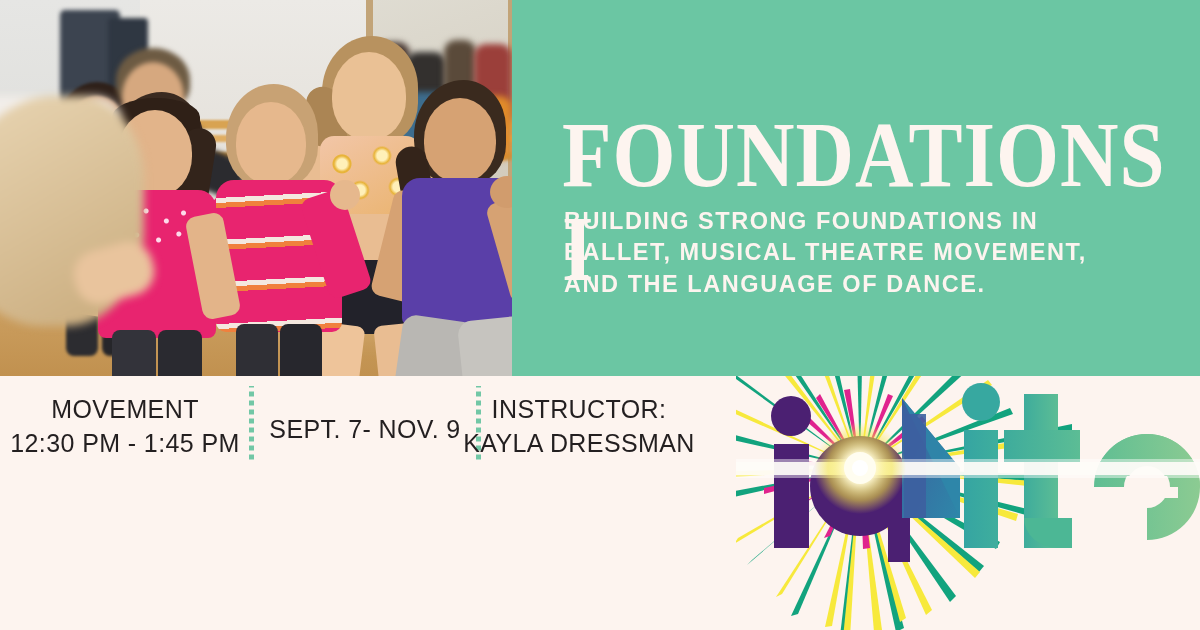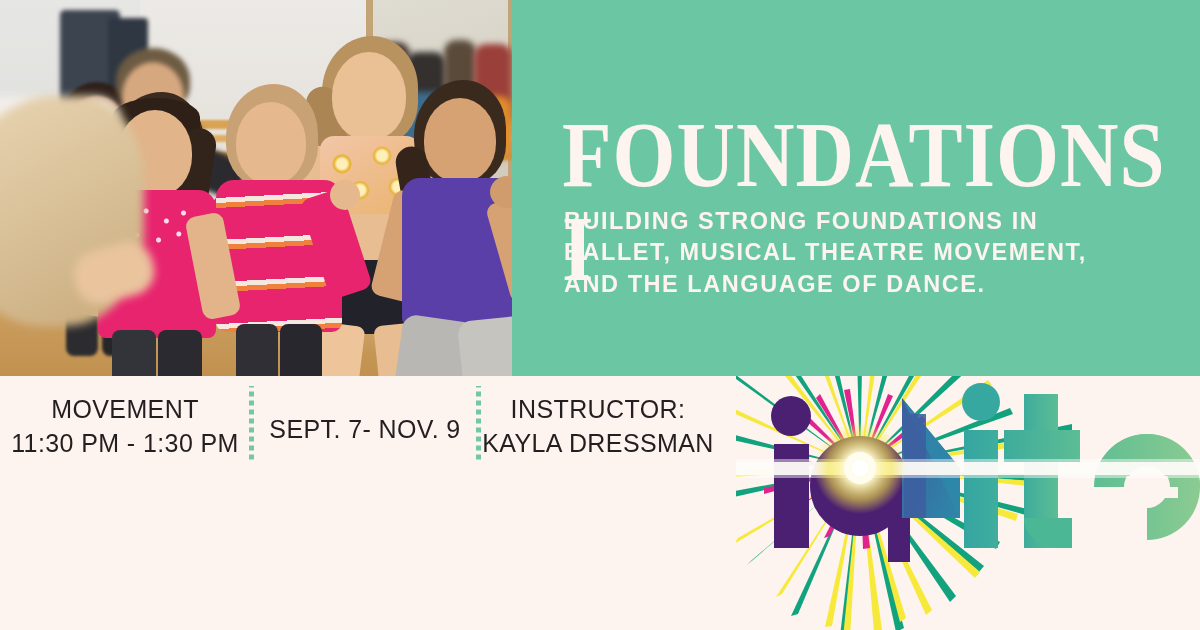--- a/index.html
+++ b/index.html
@@ -152,21 +152,21 @@
 
   
   .bottom{position:absolute;left:0;top:376px;width:1200px;height:254px;background:#FDF4EF;}
   .info{
     position:absolute;text-align:center;color:#231f20;
     font-family:"Liberation Sans", sans-serif;font-weight:400;
     font-size:25px;line-height:1.36;letter-spacing:.4px;white-space:nowrap;
   }
   .info-days{left:0;top:16px;width:250px;}
   .info-dates{left:252px;top:36px;width:226px;}
-  .info-instr{left:475px;top:16px;width:246px;text-align:center;}
+  .info-instr{left:456px;top:16px;width:246px;text-align:center;}
   .divider{position:absolute;top:10px;width:5px;height:74px;
     background-image:linear-gradient(#72c7a6 58%, rgba(0,0,0,0) 0%);
     background-position:left;background-size:5px 9px;background-repeat:repeat-y;}
   .div1{left:249px;}
   .div2{left:476px;}
 
   
   .logo{position:absolute;left:736px;top:-18px;width:464px;height:272px;}
   .logo svg{position:absolute;left:0;top:0;}
 </style>
@@ -278,21 +278,21 @@
         <div>BALLET, MUSICAL THEATRE MOVEMENT,</div>
         <div>AND THE LANGUAGE OF DANCE.</div>
       </div>
     </div>
   </div>
 
   <div class="bottom">
 
     <div class="info info-days">
       <div>MOVEMENT</div>
-      <div>11:30 PM - 1:30 PM</div>
+      <div>12:30 PM - 1:45 PM</div>
     </div>
 
     <div class="divider div1"></div>
 
     <div class="info info-dates">SEPT. 7- NOV. 9</div>
 
     <div class="divider div2"></div>
 
     <div class="info info-instr">
       <div>INSTRUCTOR:</div>

